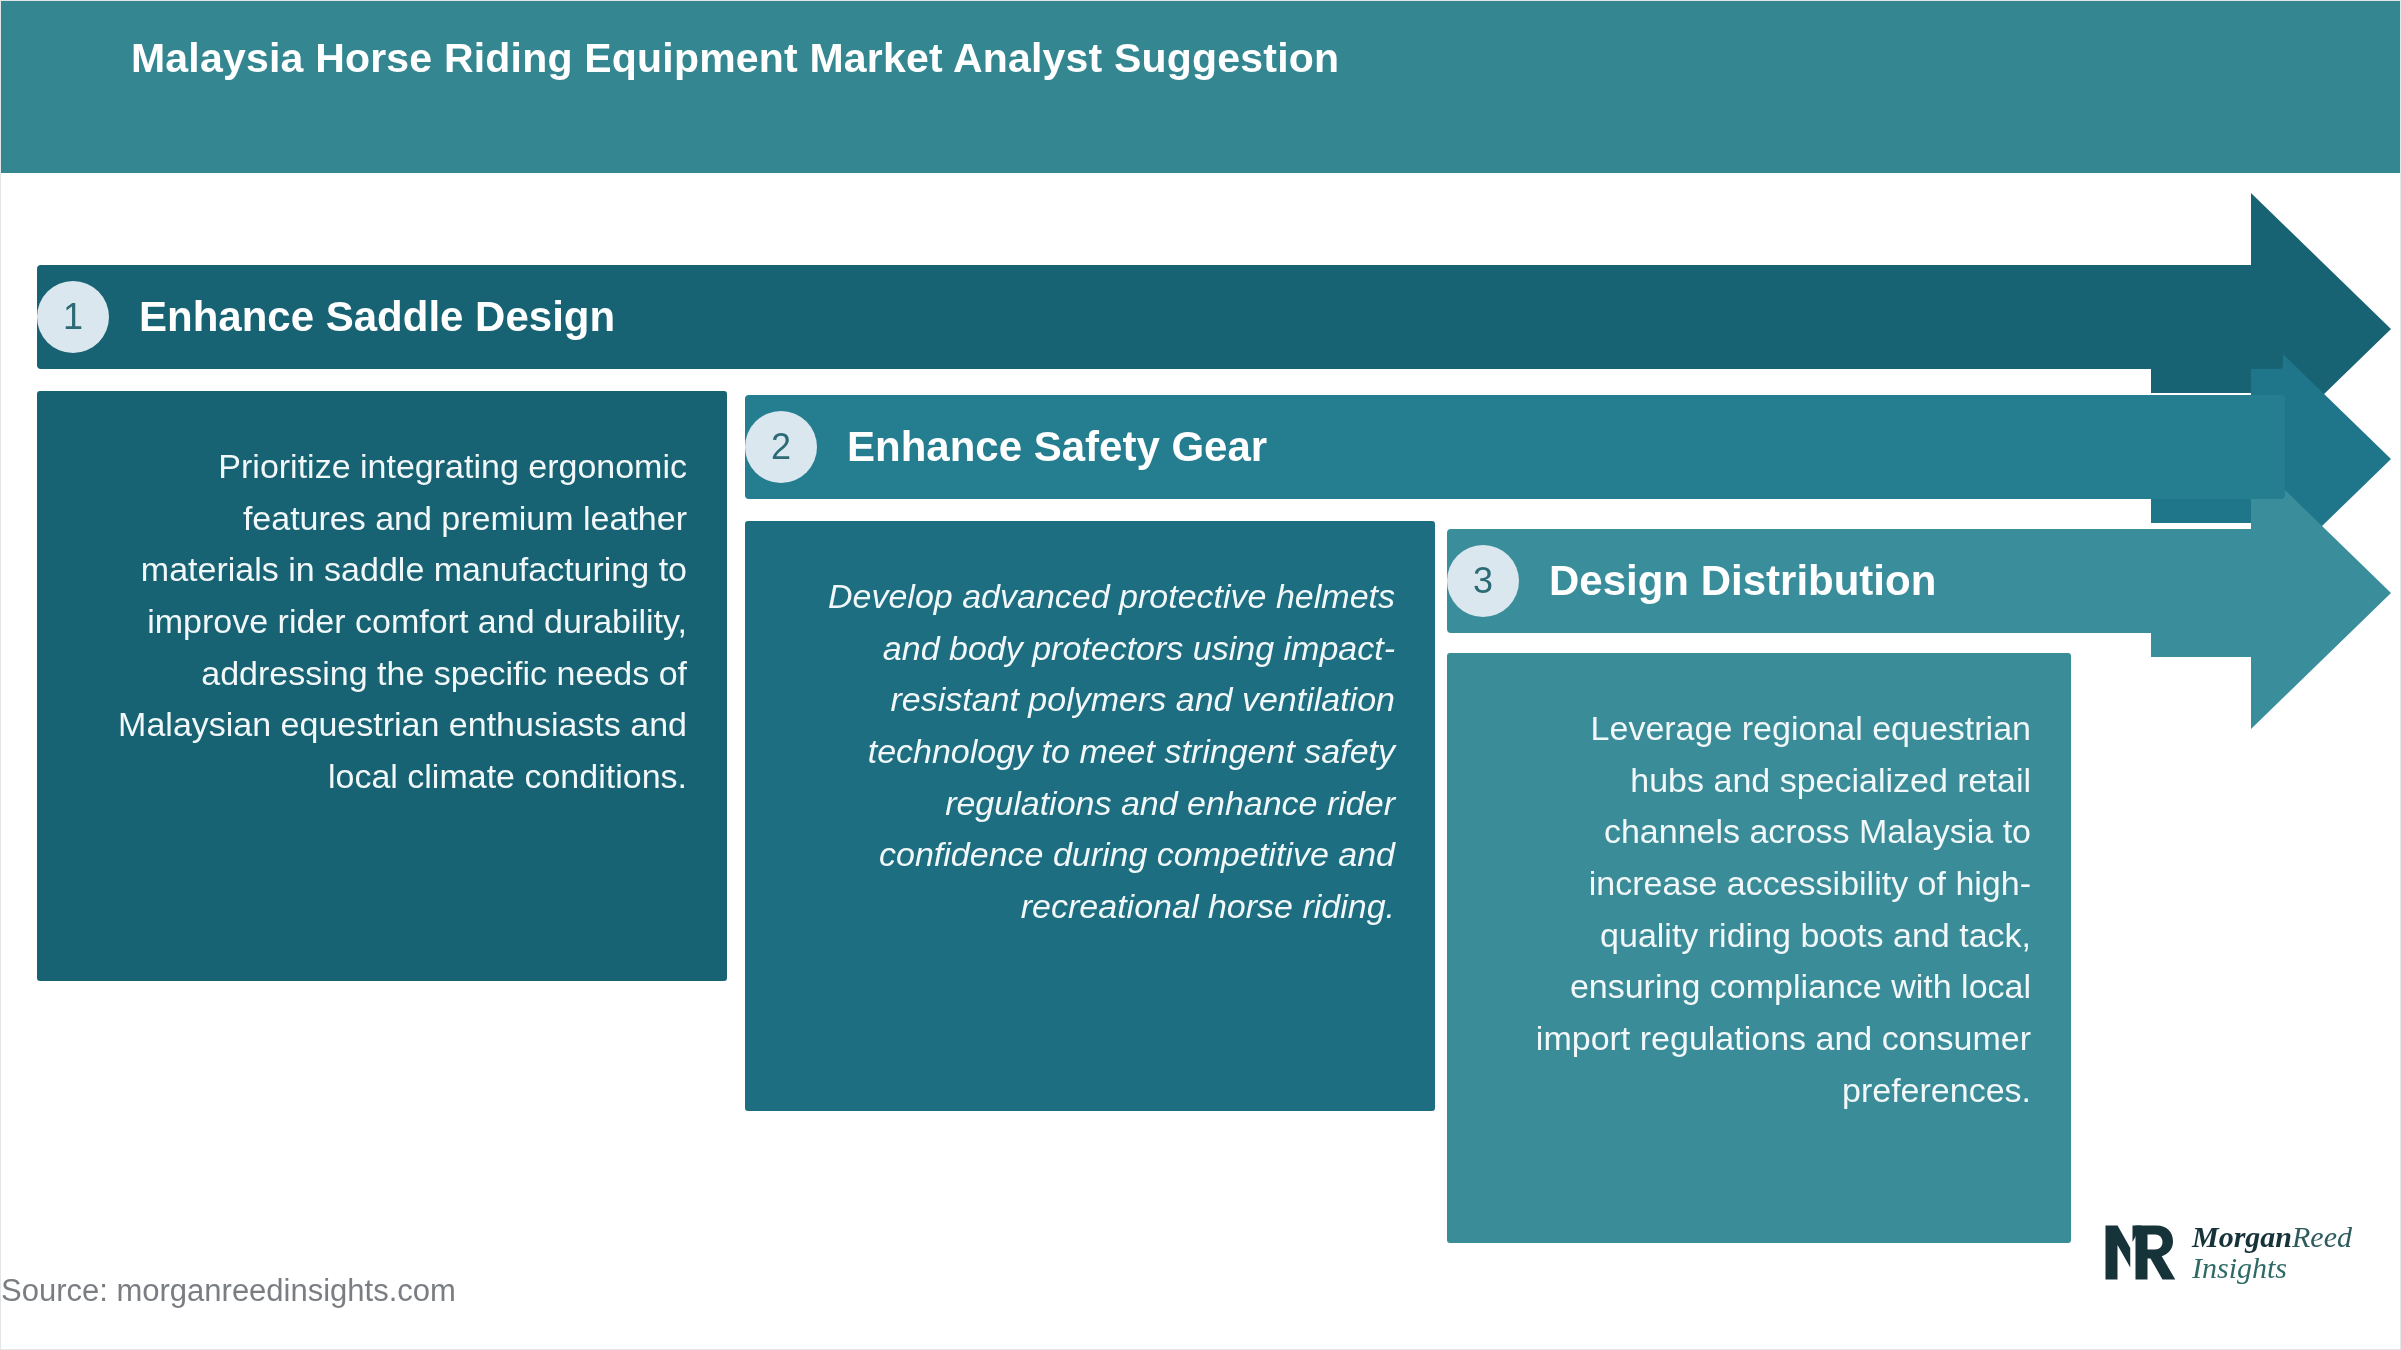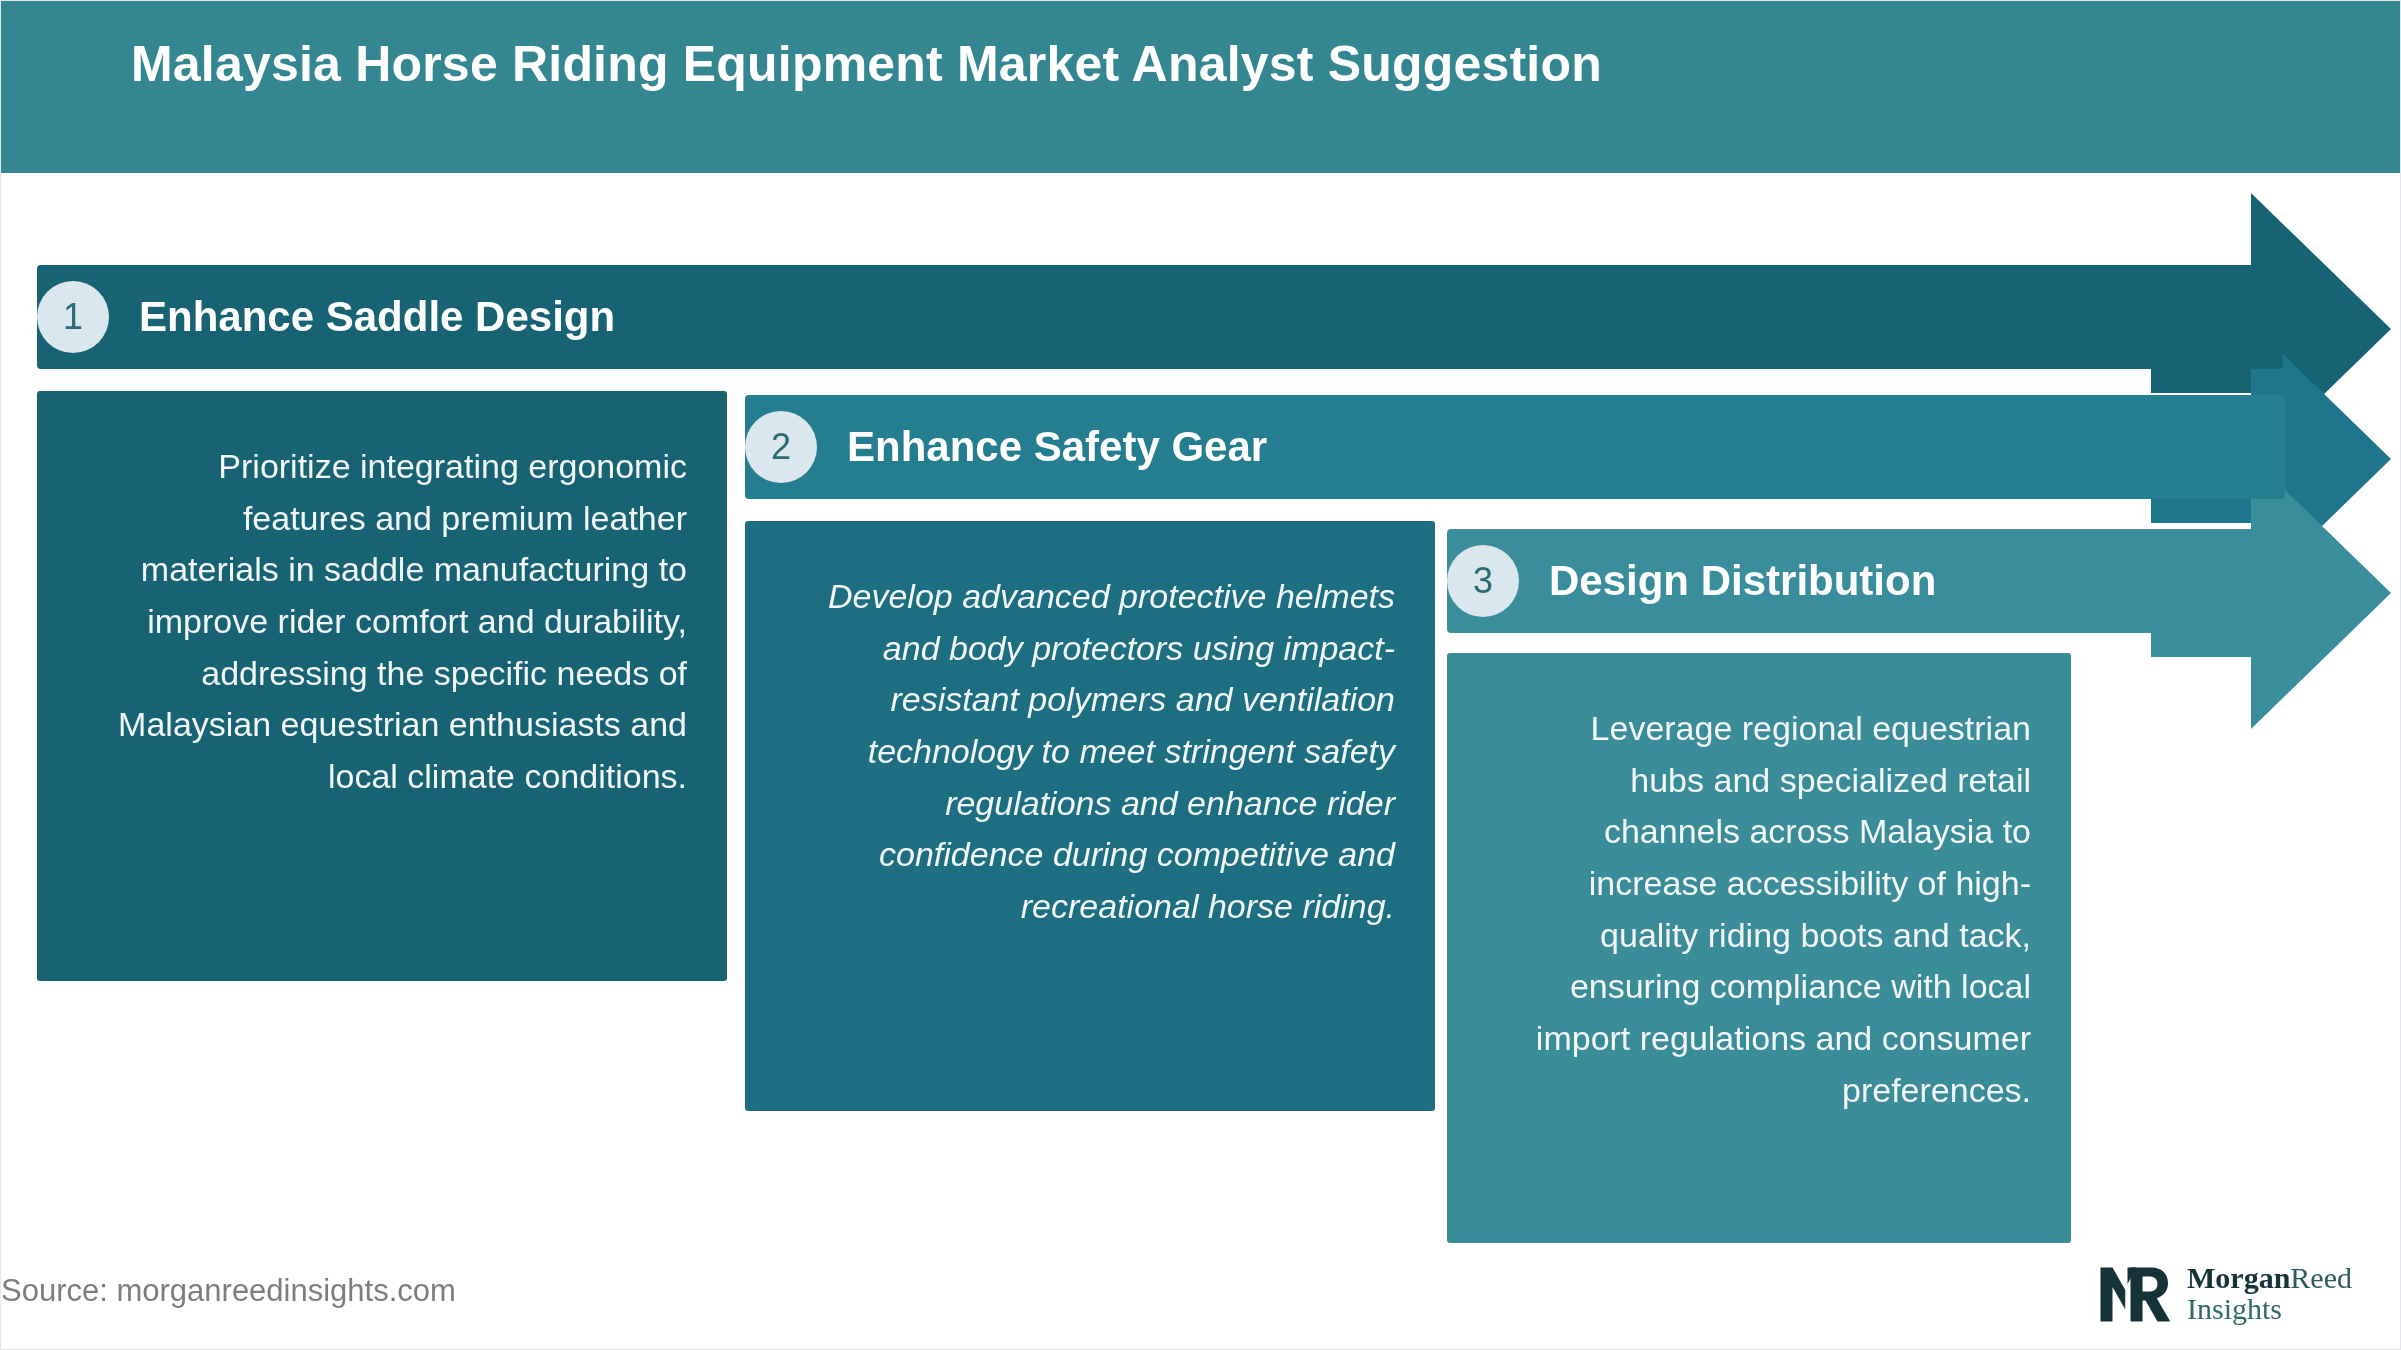--- a/index.html
+++ b/index.html
@@ -33,21 +33,21 @@
     left: 0;
     top: 0;
     width: 2401px;
     height: 172px;
     background: #348791;
   }
   #title-bar-text {
     position: absolute;
     left: 130px;
     top: 34px;
-    font-size: 50px;
+    font-size: 41px;
     font-weight: bold;
     color: #ffffff;
     letter-spacing: 0.2px;
     white-space: nowrap;
     font-family: "Liberation Sans", sans-serif;
   }
 
   
   #arrows {
     position: absolute;
@@ -126,24 +126,25 @@
     top: 1272px;
     width: 2401px;
     text-align: left;
     font-size: 31px;
     color: #7a7e82;
     font-family: "Liberation Sans", sans-serif;
   }
   #logo {
     position: absolute;
     right: 48px;
-    top: 1253px;
-    display: flex;
-    align-items: center;
+    top: 1220px;
+    display: flex;
+    align-items: flex-start;
     height: 78px;
+    font-style: italic;
   }
   #logo-mark { width: 76px; height: 60px; flex: none; }
   #logo-text {
     margin-left: 14px;
     display: flex;
     flex-direction: column;
     justify-content: center;
     line-height: 1.04;
   }
   #logo-line1 { font-size: 30px; font-family: "Liberation Serif", serif; }

